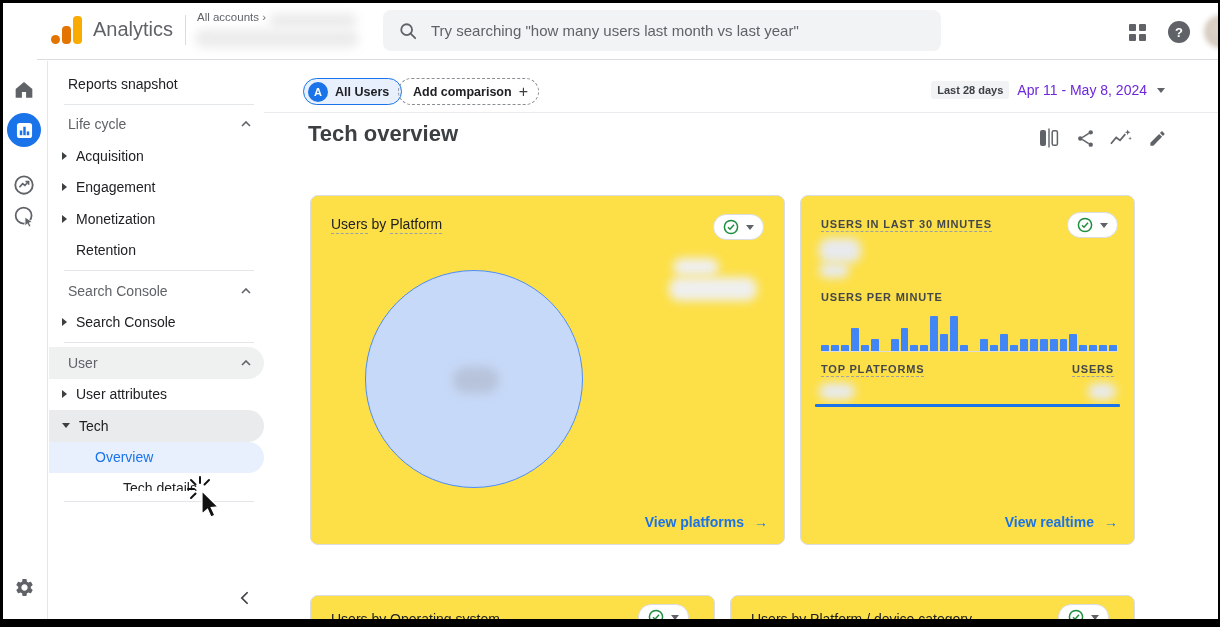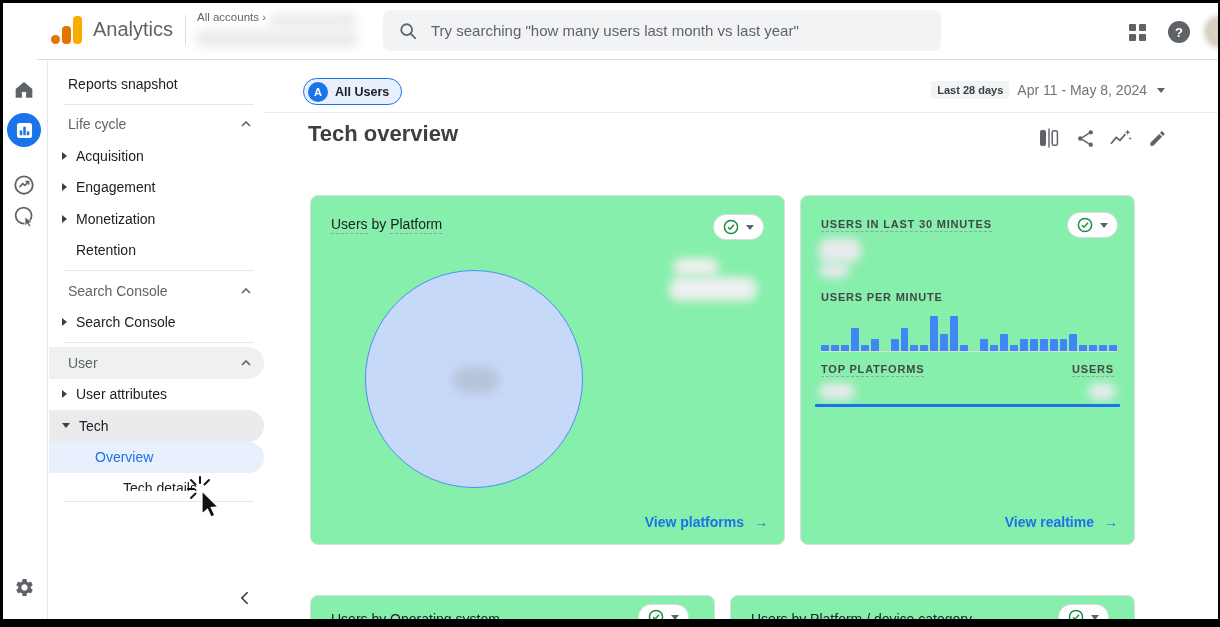--- a/index.html
+++ b/index.html
@@ -80,29 +80,29 @@
   .chip-a { width:20px; height:20px; border-radius:50%; background:#1a73e8; color:#fff; font-size:11px;
             font-weight:bold; display:flex; align-items:center; justify-content:center; margin-right:7px; }
   .chip-allusers .lbl { font-size:12.5px; font-weight:bold; color:#202124; }
   .chip-add { position:absolute; left:134px; top:17px; height:27px; display:flex; align-items:center;
               border:1px dashed #8a8f94; border-radius:14px; padding:0 10px 0 14px; cursor:pointer; }
   .chip-add .lbl { font-size:12.5px; font-weight:bold; color:#202124; margin-right:7px; }
   .chip-add .plus { font-size:16px; color:#3c4043; font-weight:normal; }
   .dategrp { position:absolute; right:55px; top:20px; display:flex; align-items:center; cursor:pointer; }
   .date-preset { background:#f1f3f4; color:#3c4043; font-size:11px; font-weight:bold;
                  padding:3px 6px; border-radius:3px; margin-right:8px; }
-  .date-range { font-size:14px; color:#737373; }
+  .date-range { font-size:14px; color:#6d28d9; }
   .caret { width:0; height:0; border-left:4.5px solid transparent; border-right:4.5px solid transparent;
            border-top:5px solid #5f6368; margin-left:10px; }
   .hdr-div { position:absolute; left:0; right:2px; top:51px; height:1px; background:#e9ebee; }
   .page-title { position:absolute; left:44px; top:60px; font-size:22px; color:#3c4043; }
   .actions { position:absolute; right:52px; top:66px; display:flex; gap:14px; align-items:center; }
   .actions .aic { width:22px; height:22px; display:flex; align-items:center; justify-content:center; cursor:pointer; }
 
-  .card { position:absolute; background:#86efac; border:1px solid #dadce0; border-radius:8px; }
+  .card { position:absolute; background:#fde047; border:1px solid #dadce0; border-radius:8px; }
   .card1 { left:46px; top:134px; width:475px; height:350px; }
   .card2 { left:536px; top:134px; width:335px; height:350px; }
   .card3 { left:46px;  top:534px; width:405px; height:90px; }
   .card4 { left:466px; top:534px; width:405px; height:90px; }
   .card-title { position:absolute; left:20px; top:20px; font-size:14px; color:#202124; }
   .du { border-bottom:1px dashed #9aa0a6; padding-bottom:1px; cursor:pointer; }
   .micro { font-size:11px; letter-spacing:0.8px; color:#44474a; font-weight:bold; }
   .qpill { position:absolute; height:26px; border:1px solid #dadce0; border-radius:13px;
            display:flex; align-items:center; gap:7px; padding:0 9px; cursor:pointer; background:#fff; }
   .link { position:absolute; right:16px; bottom:14px; color:#1a73e8; font-size:14px; font-weight:bold;
@@ -263,20 +263,24 @@
       </svg>
     </div>
   </aside>
 
   <main class="main">
 
     <div class="chip-allusers">
       <span class="chip-a">A</span>
       <span class="lbl">All Users</span>
     </div>
+    <div class="chip-add">
+      <span class="lbl">Add comparison</span>
+      <span class="plus">+</span>
+    </div>
     <div class="dategrp">
       <span class="date-preset">Last 28 days</span>
       <span class="date-range">Apr 11 - May 8, 2024</span>
       <span class="caret"></span>
     </div>
     <div class="hdr-div"></div>
 
     <h1 class="page-title">Tech overview</h1>
 
     <div class="actions">

